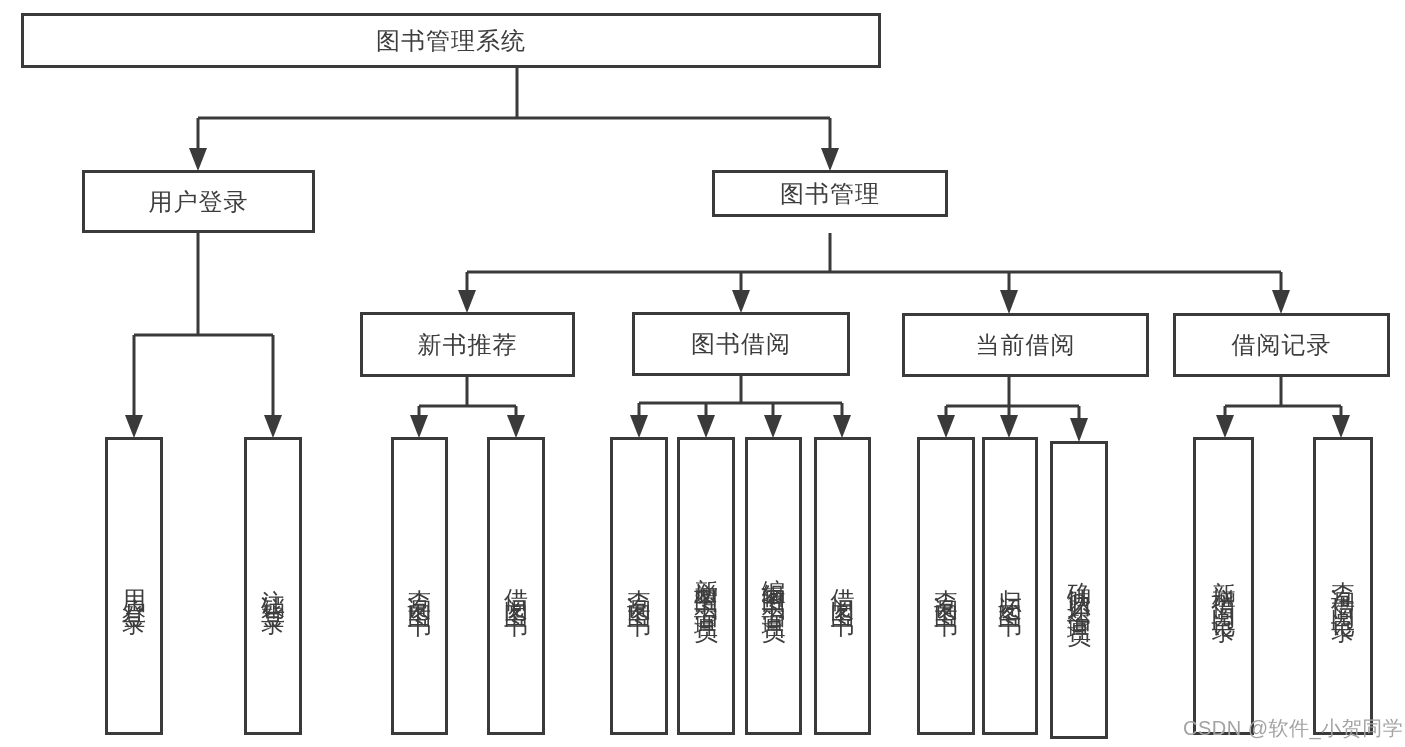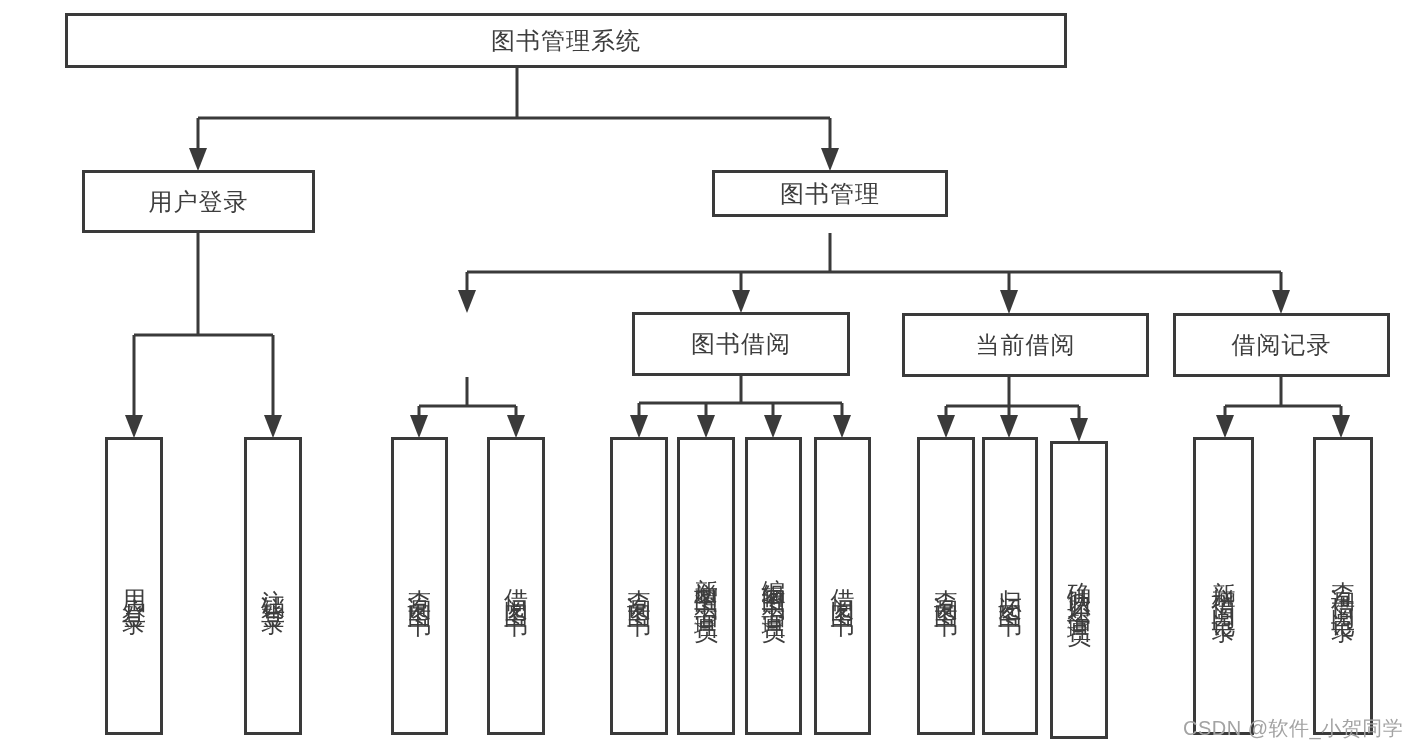--- a/index.html
+++ b/index.html
@@ -100,25 +100,26 @@
     <path d="M1009 377 V406 M946 406 H1079 M946 406 V417 M1009 406 V417 M1079 406 V419"></path>
     <polygon points="937,415 955,415 946,438"></polygon>
     <polygon points="1000,415 1018,415 1009,438"></polygon>
     <polygon points="1070,418 1088,418 1079,442"></polygon>
 
     <path d="M1281 377 V406 M1225 406 H1341 M1225 406 V417 M1341 406 V417"></path>
     <polygon points="1216,415 1234,415 1225,438"></polygon>
     <polygon points="1332,415 1350,415 1341,438"></polygon>
   </svg>
 
-  <div class="node hbox" style="left:21px; top:13px; width:1002px; height:55px;margin-left:44px;">图书管理系统</div>
+  <div class="node hbox" style="left:21px; top:13px; width:860px; height:55px;">图书管理系统</div>
 
   <div class="node hbox" style="left:82px; top:170px; width:233px; height:63px;">用户登录</div>
   <div class="node hbox" style="left:712px; top:170px; width:236px; height:47px;">图书管理</div>
 
+  <div class="node hbox" style="left:360px; top:312px; width:215px; height:65px;">新书推荐</div>
   <div class="node hbox" style="left:632px; top:312px; width:218px; height:64px;font-family:Liberation Serif, serif;">图书借阅</div>
   <div class="node hbox" style="left:902px; top:313px; width:247px; height:64px;">当前借阅</div>
   <div class="node hbox" style="left:1173px; top:313px; width:217px; height:64px;">借阅记录</div>
 
   <div class="node vbox" style="left:105px; top:437px; width:58px; height:298px;">用户登录</div>
   <div class="node vbox" style="left:244px; top:437px; width:58px; height:298px;">注销登录</div>
 
   <div class="node vbox" style="left:391px; top:437px; width:57px; height:298px;">查询图书</div>
   <div class="node vbox" style="left:487px; top:437px; width:58px; height:298px;">借阅图书</div>
 

